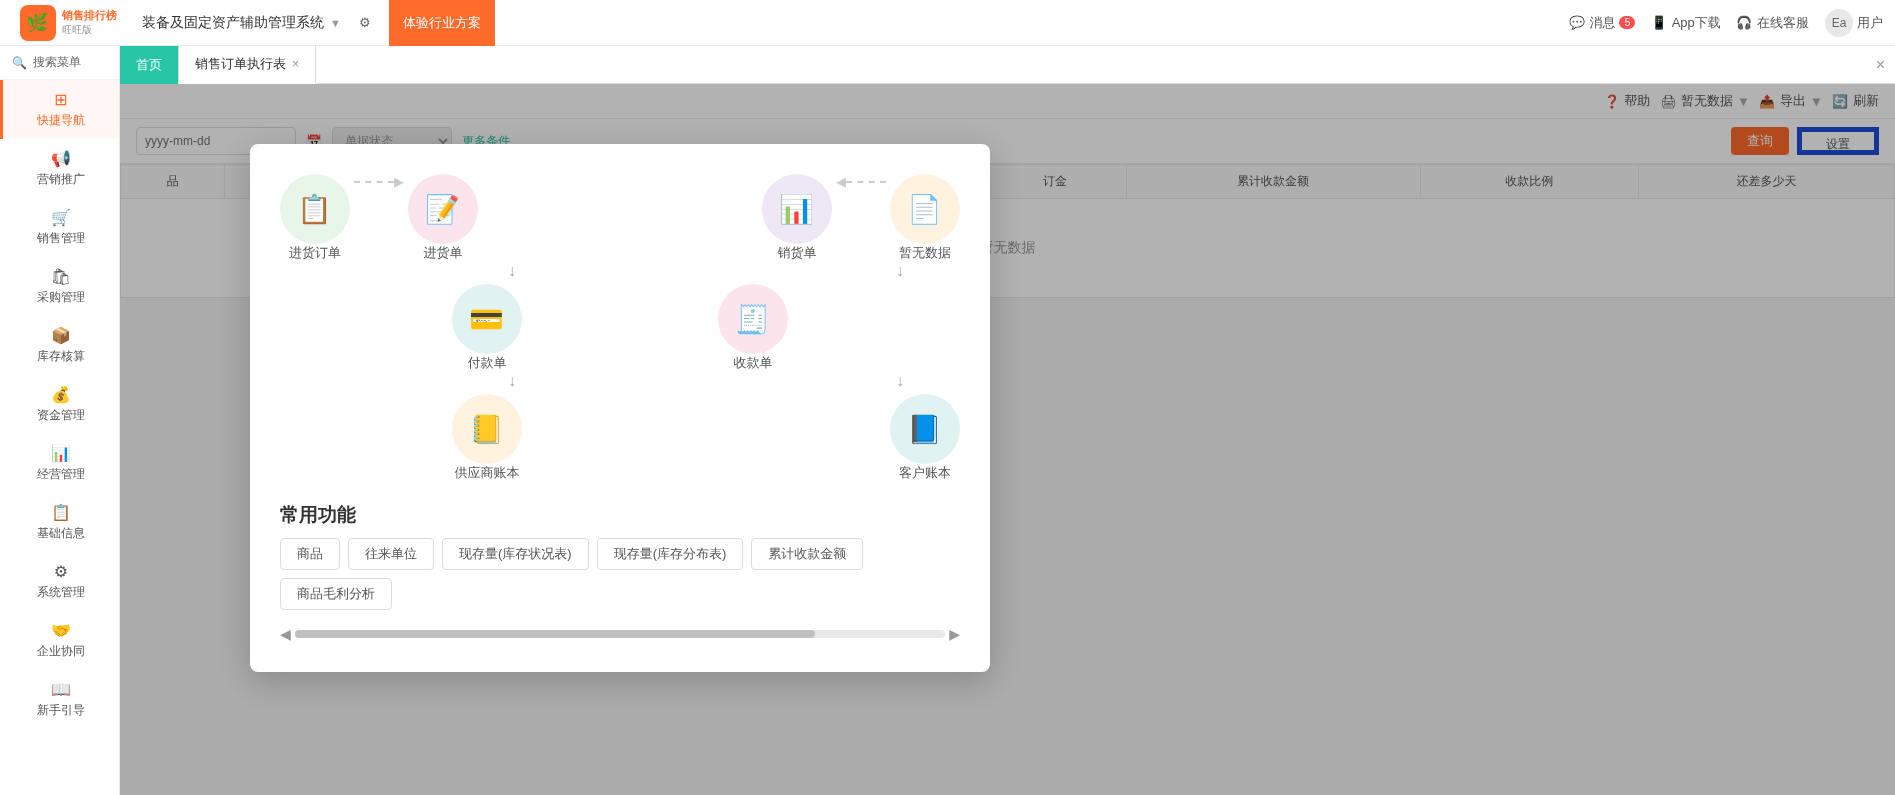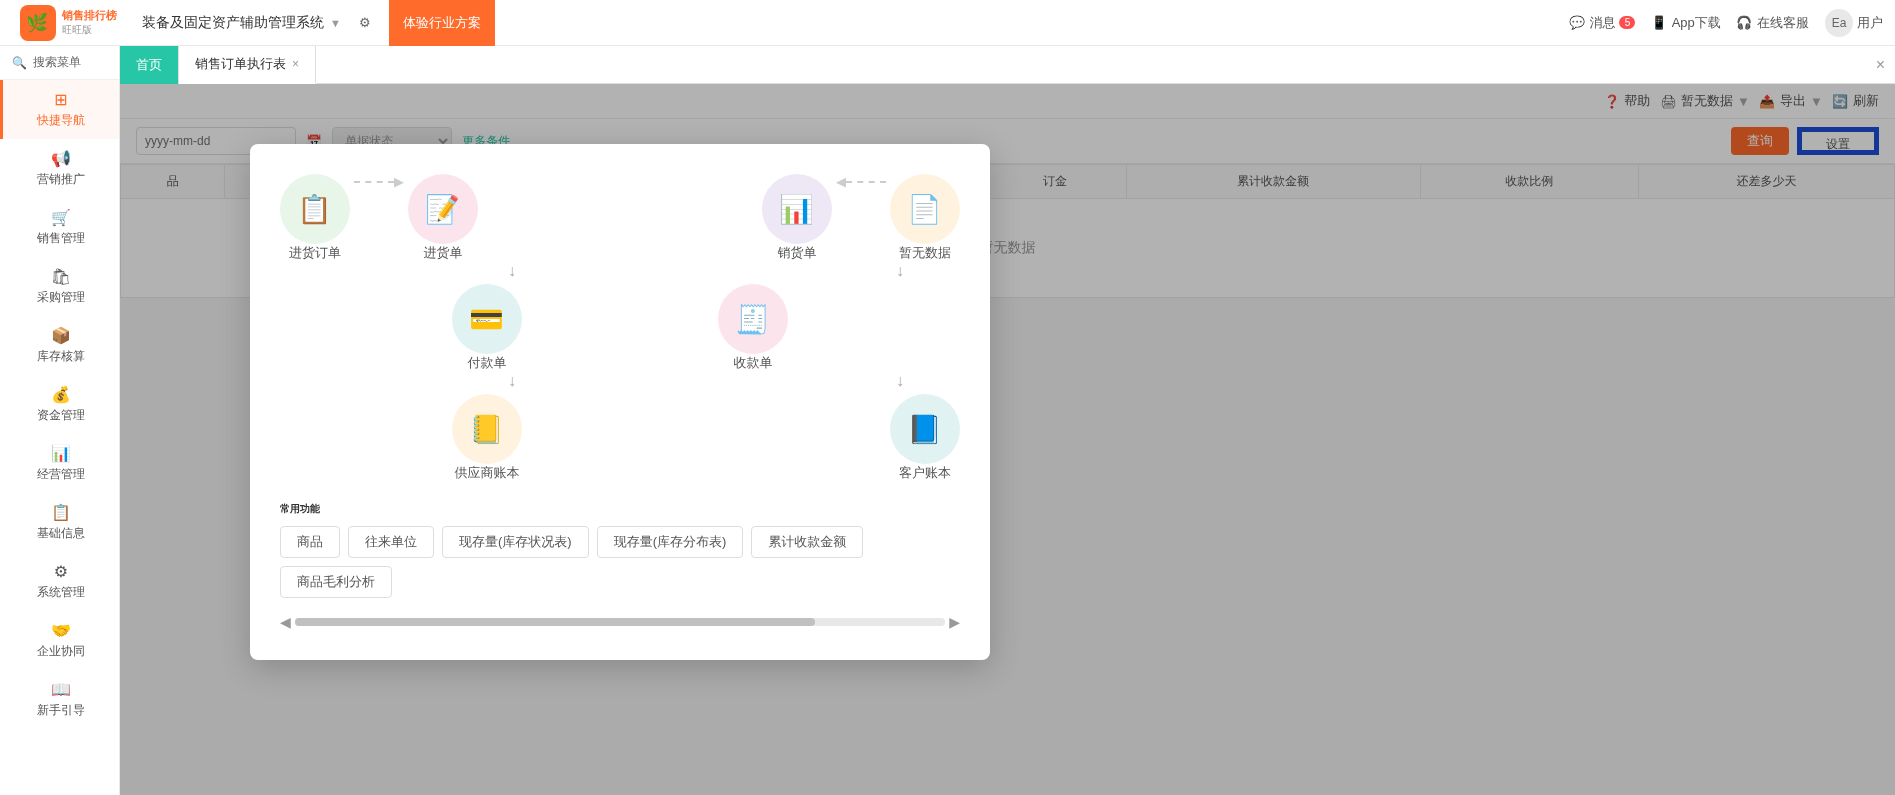--- a/index.html
+++ b/index.html
@@ -69,21 +69,21 @@
     .flow-circle.purple { background: #ede7f6; color: #9c27b0; }
     .flow-circle.orange { background: #fff3e0; color: #ff9800; }
     .flow-circle.teal { background: #e0f2f1; color: #009688; }
     .flow-circle.crimson { background: #fce4ec; color: #c62828; }
     .flow-label { font-size: 13px; color: #555; }
 
     .flow-col { display: flex; flex-direction: column; align-items: center; }
 
     
     .common-functions { margin-top: 10px; }
-    .common-title { font-size: 10px; color: #333; margin-bottom: 10px; font-weight: bold; }
+    .common-title { font-size: 19px; color: #333; margin-bottom: 10px; font-weight: bold; }
     .func-buttons { display: flex; flex-wrap: wrap; gap: 8px; }
     .func-btn { border: 1px solid #ddd; background: #fff; padding: 6px 16px; border-radius: 4px; cursor: pointer; font-size: 13px; color: #555; }
 
     
     .scroll-area { display: flex; align-items: center; margin-top: 16px; gap: 4px; }
     .scroll-track { flex: 1; height: 8px; background: #e8e8e8; border-radius: 4px; }
     .scroll-thumb { width: 80%; height: 8px; background: #c0c0c0; border-radius: 4px; }
     .scroll-arrow { color: #999; cursor: pointer; font-size: 14px; }
   </style>
 </head>

